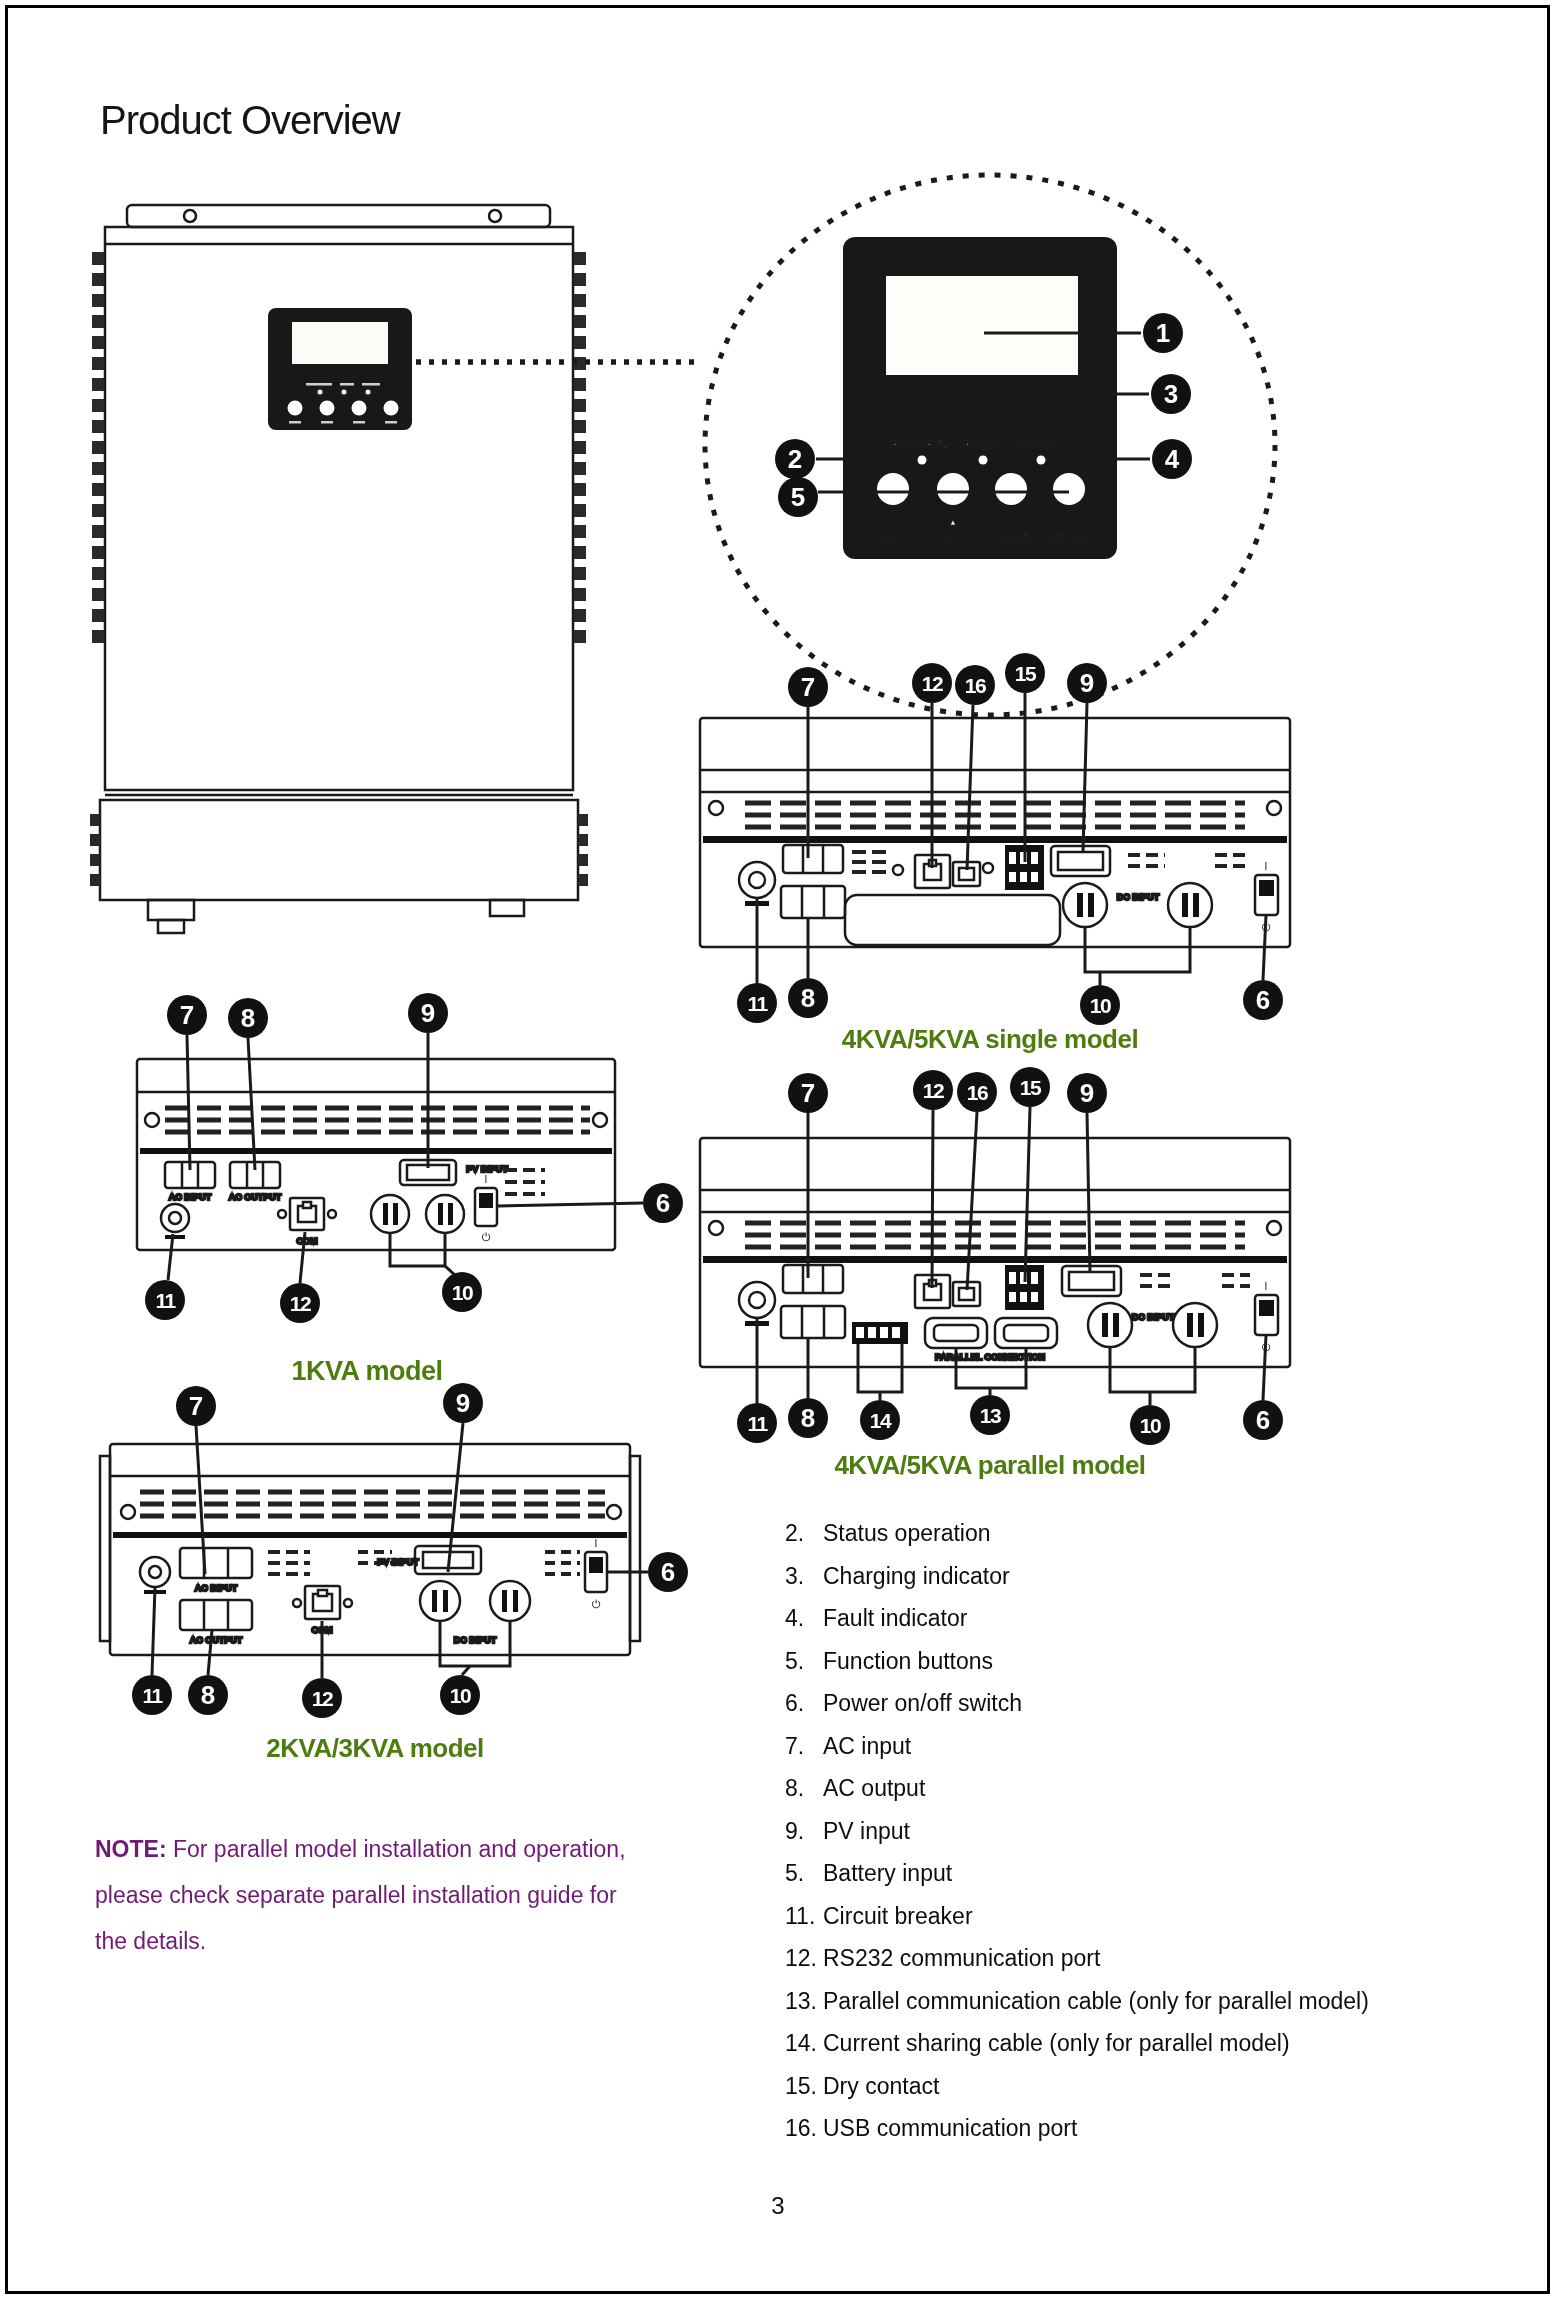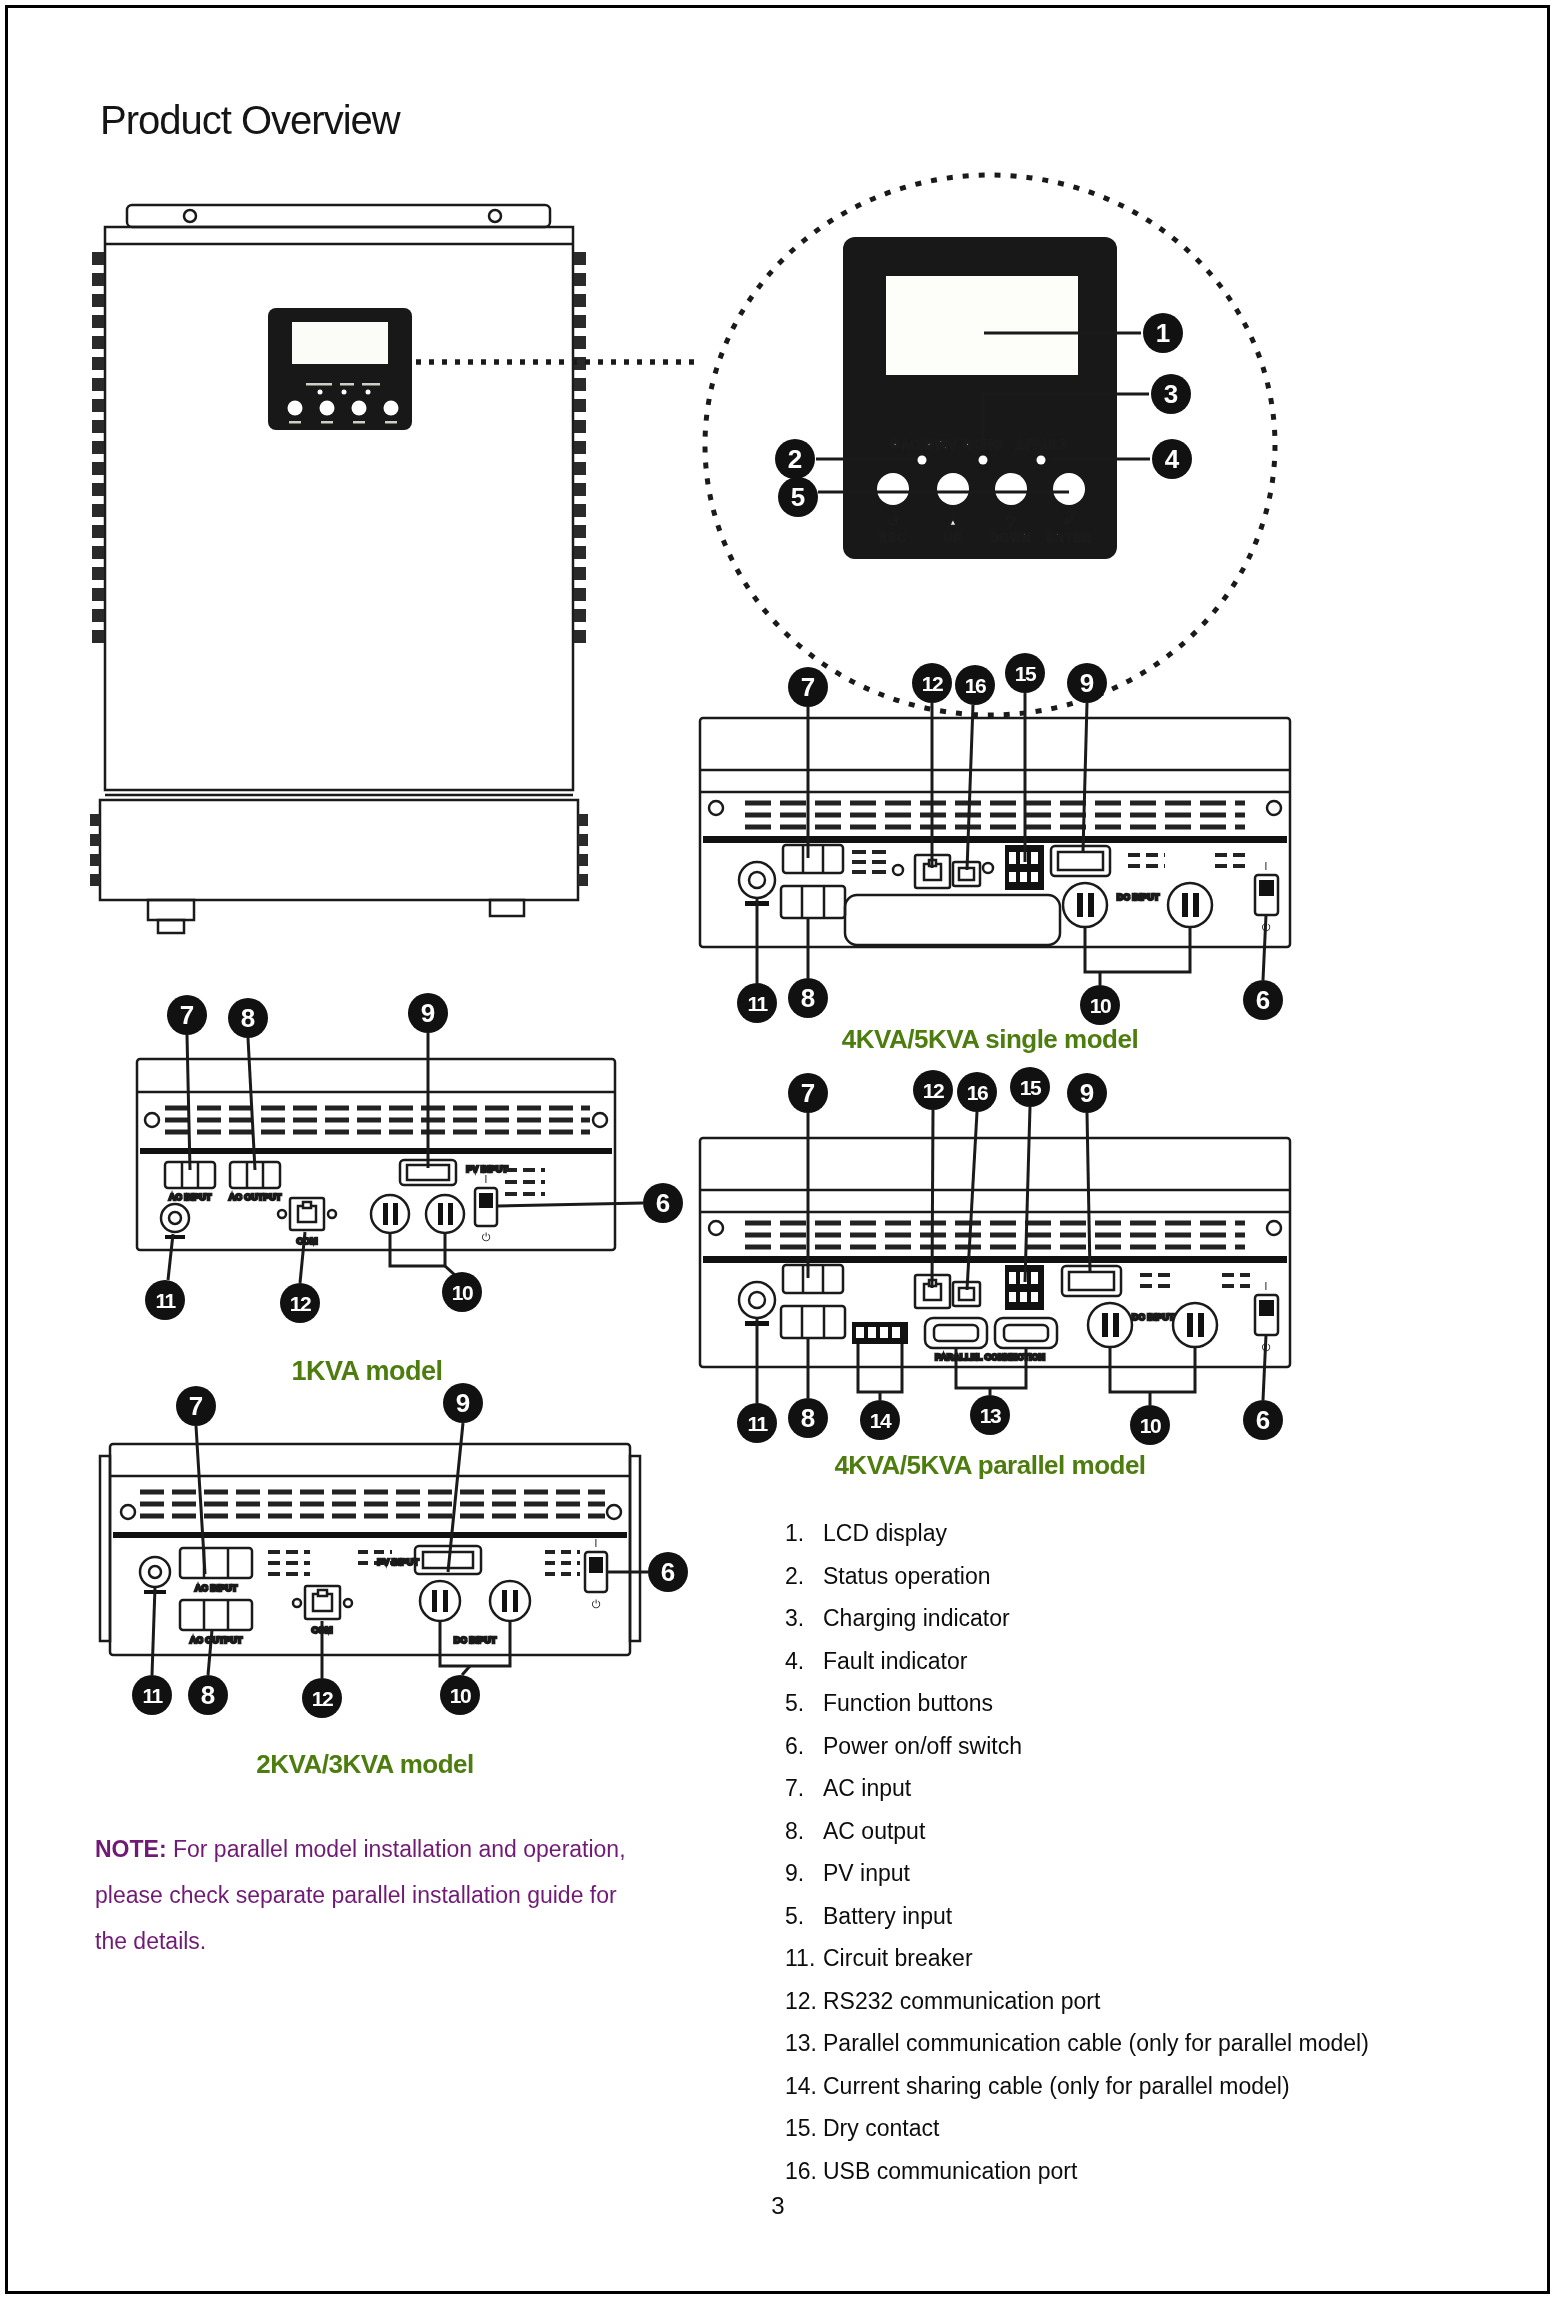--- a/index.html
+++ b/index.html
@@ -593,24 +593,23 @@
           </g>
       </g>
     </g>
   </svg>
 
   <div class="title">Product Overview</div>
 
   <div class="model-label" style="left:990px;top:1024px;">4KVA/5KVA single model</div>
   <div class="model-label" style="left:345px;top:1356px;font-size:27px;margin-left:22px;">1KVA model</div>
   <div class="model-label" style="left:990px;top:1450px;">4KVA/5KVA parallel model</div>
-  <div class="model-label" style="left:365px;top:1733px;margin-top:16px;">2KVA/3KVA model</div>
+  <div class="model-label" style="left:375px;top:1733px;">2KVA/3KVA model</div>
 
   <div class="legend">
-    <div class="row"><span class="num">1.</span><span>LCD display</span></div>
     <div class="row"><span class="num">2.</span><span>Status operation</span></div>
     <div class="row"><span class="num">3.</span><span>Charging indicator</span></div>
     <div class="row"><span class="num">4.</span><span>Fault indicator</span></div>
     <div class="row"><span class="num">5.</span><span>Function buttons</span></div>
     <div class="row"><span class="num">6.</span><span>Power on/off switch</span></div>
     <div class="row"><span class="num">7.</span><span>AC input</span></div>
     <div class="row"><span class="num">8.</span><span>AC output</span></div>
     <div class="row"><span class="num">9.</span><span>PV input</span></div>
     <div class="row"><span class="num">5.</span><span>Battery input</span></div>
     <div class="row"><span class="num">11.</span><span>Circuit breaker</span></div>

